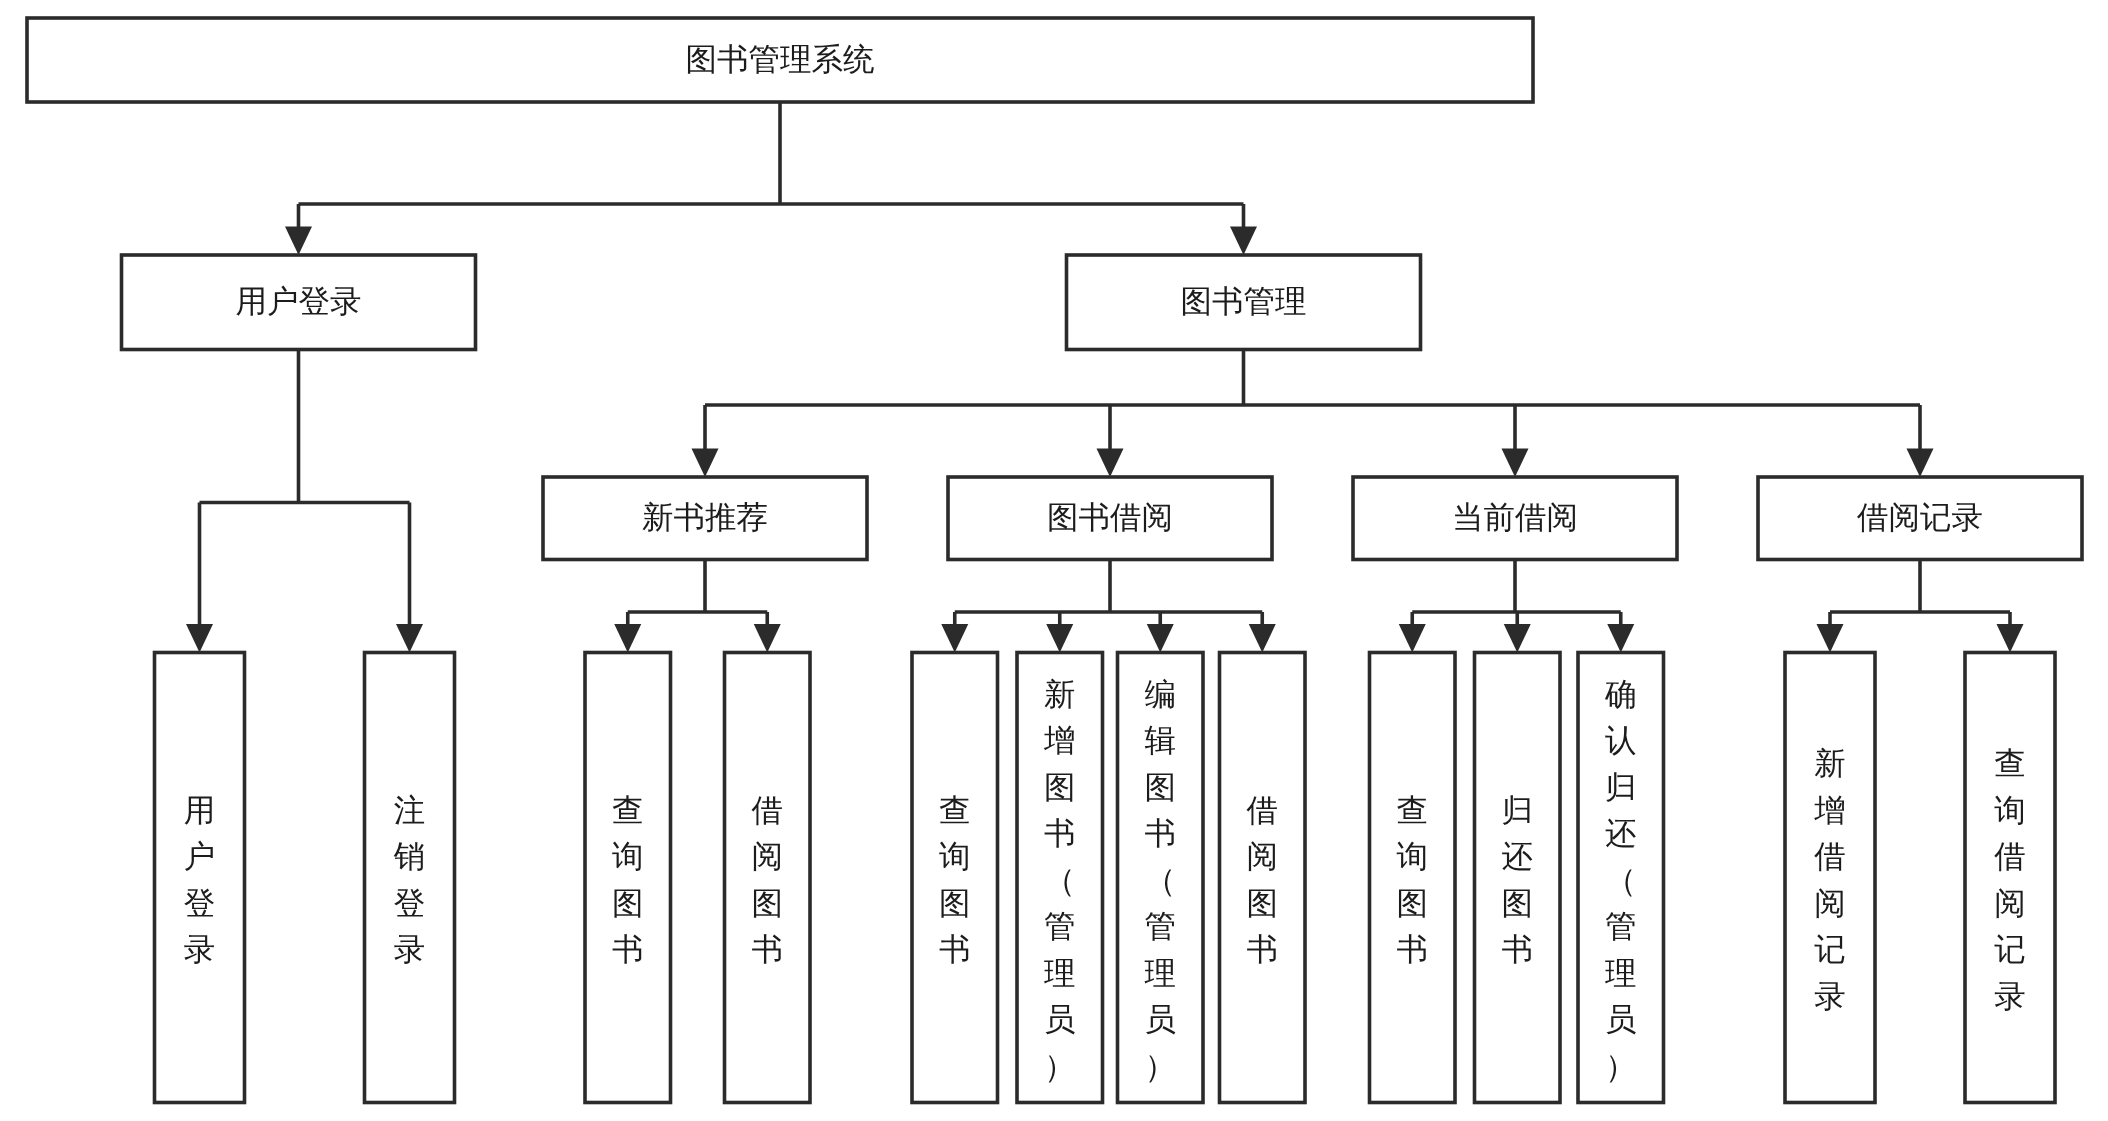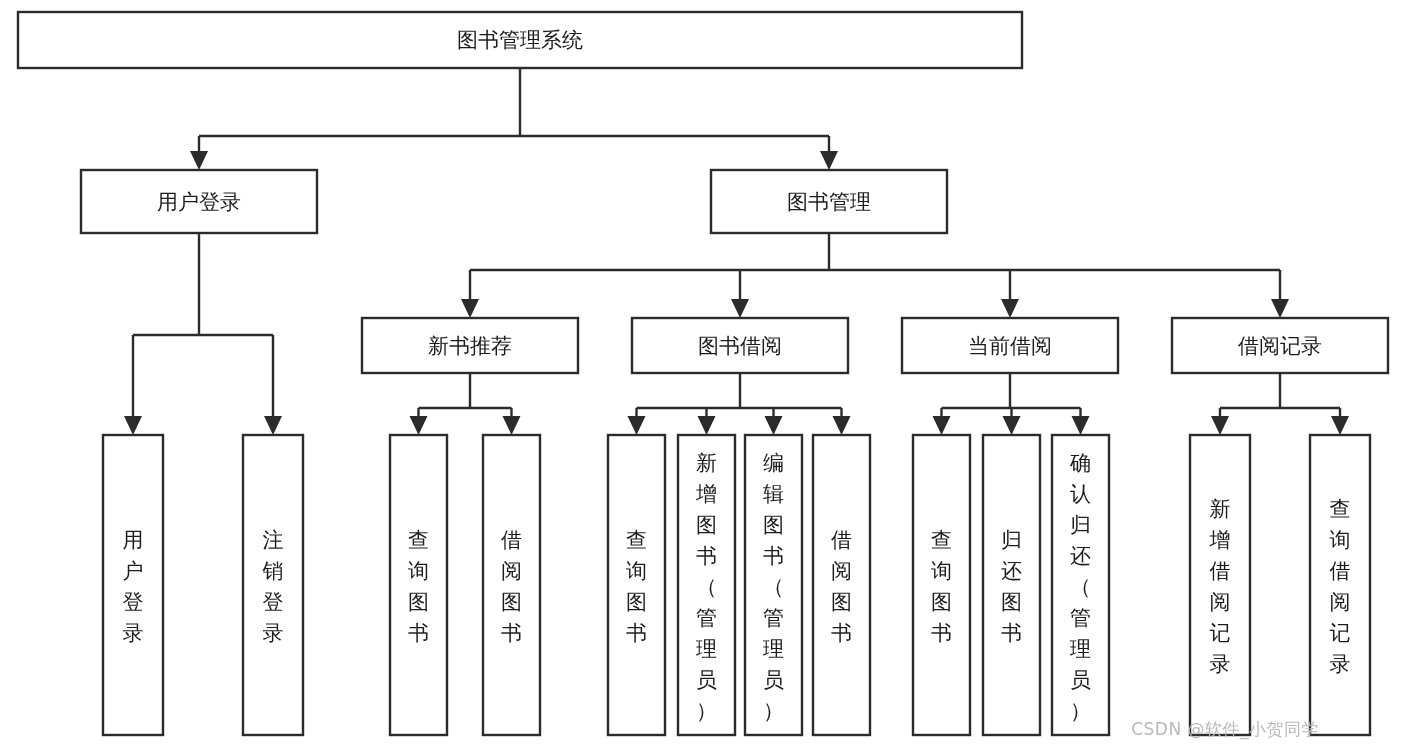--- a/index.html
+++ b/index.html
@@ -217,14 +217,13 @@
         <g>
           <rect x="1190" y="435" width="60" height="300" class="node-box"></rect>
           <text x="1220" y="516.18" class="node-label-vertical"><tspan x="1220" dy="0">新</tspan><tspan x="1220" dy="31">增</tspan><tspan x="1220" dy="31">借</tspan><tspan x="1220" dy="31">阅</tspan><tspan x="1220" dy="31">记</tspan><tspan x="1220" dy="31">录</tspan></text>
         </g>
         <g>
           <rect x="1310" y="435" width="60" height="300" class="node-box"></rect>
           <text x="1340" y="516.18" class="node-label-vertical"><tspan x="1340" dy="0">查</tspan><tspan x="1340" dy="31">询</tspan><tspan x="1340" dy="31">借</tspan><tspan x="1340" dy="31">阅</tspan><tspan x="1340" dy="31">记</tspan><tspan x="1340" dy="31">录</tspan></text>
         </g>
       </g>
   </svg>
-  <div class="watermark">CSDN @软件_小贺同学</div>
 </div>
 
 </body></html>

